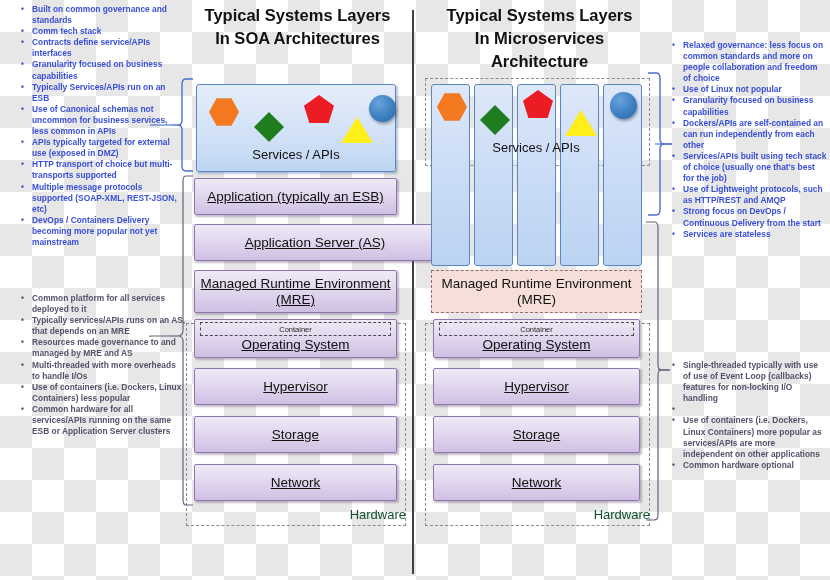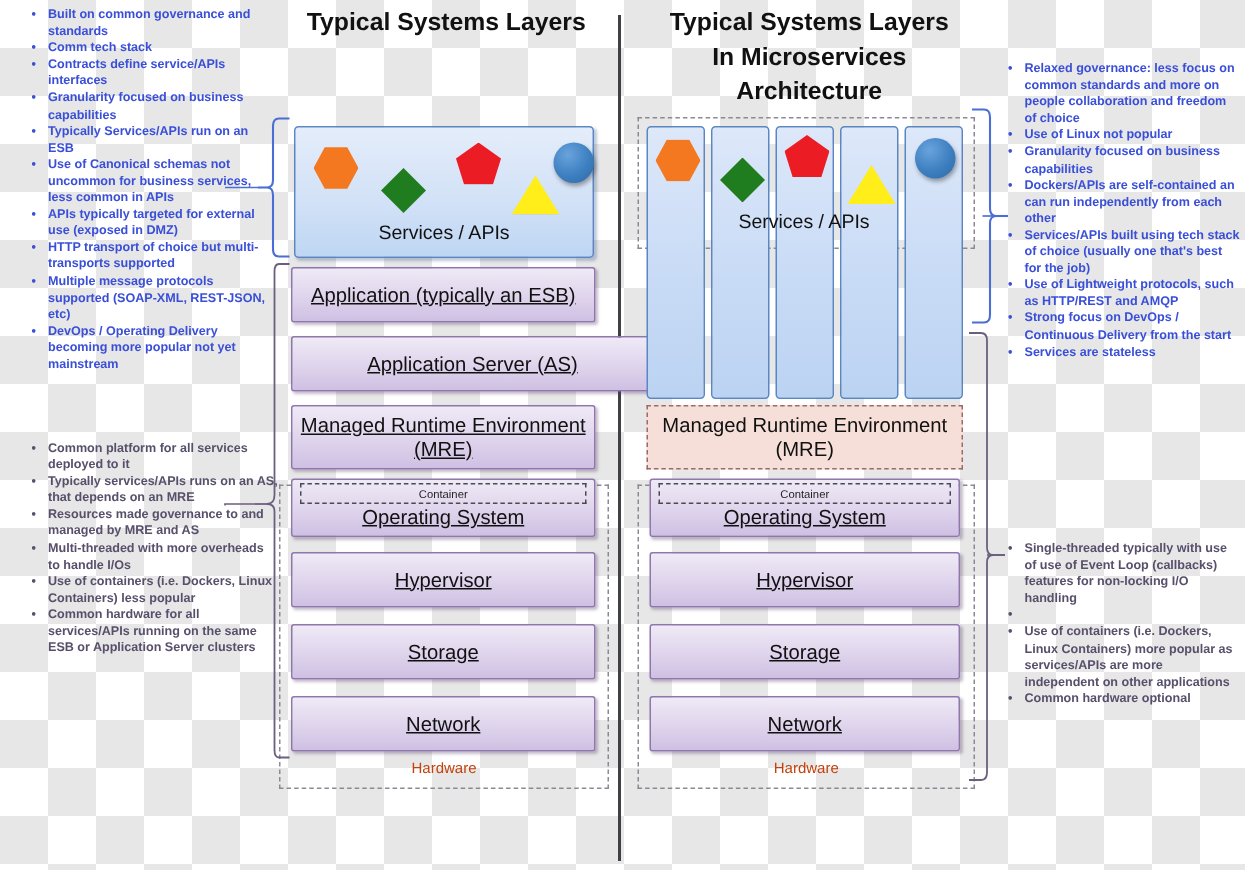--- a/index.html
+++ b/index.html
@@ -81,21 +81,21 @@
   .dashbox{position:absolute;box-sizing:border-box;border:1.3px dashed #8a8a95;background:transparent;}
 
   
   .container-strip{
     position:absolute;box-sizing:border-box;
     border:1.4px dashed #4a4a55;
     display:flex;align-items:center;justify-content:center;
     font-size:7.5px;color:#222;text-align:right;
   }
 
-  .hw-label{position:absolute;text-align:center;font-size:10px;color:#c2410c;}
+  .hw-label{position:absolute;text-align:right;font-size:13px;color:#14532d;}
 
   
   .shape{position:absolute;}
   .hexagon{background:#f4781f;clip-path:polygon(25% 4%,75% 4%,100% 50%,75% 96%,25% 96%,0% 50%);
            filter:drop-shadow(1.5px 2px 1.5px rgba(0,0,0,.35));}
   .diamond{background:#1f7d1f;clip-path:polygon(50% 0%,100% 50%,50% 100%,0% 50%);
            filter:drop-shadow(1.5px 2px 1.5px rgba(0,0,0,.35));}
   .pentagon{background:#ec1c24;clip-path:polygon(50% 0%,100% 38%,82% 100%,18% 100%,0% 38%);
             filter:drop-shadow(1.5px 2px 1.5px rgba(0,0,0,.35));}
   .triangle{background:#ffee1a;clip-path:polygon(50% 0%,100% 100%,0% 100%);
@@ -143,21 +143,21 @@
       <div class="row">
         <span class="bul">•</span>
         <span class="txt">HTTP transport of choice but multi-transports supported</span>
       </div>
       <div class="row">
         <span class="bul">•</span>
         <span class="txt">Multiple message protocols supported (SOAP-XML, REST-JSON, etc)</span>
       </div>
       <div class="row">
         <span class="bul">•</span>
-        <span class="txt">DevOps / Operating Delivery becoming more popular not yet mainstream</span>
+        <span class="txt">DevOps / Containers Delivery becoming more popular not yet mainstream</span>
       </div>
     </div>
   <div class="notes purple" id="notes-soa-bottom">
       <div class="row">
         <span class="bul">•</span>
         <span class="txt">Common platform for all services deployed to it</span>
       </div>
       <div class="row">
         <span class="bul">•</span>
         <span class="txt">Typically services/APIs runs on an AS, that depends on an MRE</span>
@@ -227,20 +227,21 @@
         <span class="txt">Use of containers (i.e. Dockers, Linux Containers) more popular as services/APIs are more independent on other applications</span>
       </div>
       <div class="row">
         <span class="bul">•</span>
         <span class="txt">Common hardware optional</span>
       </div>
     </div>
 
   <div class="title" id="title-soa">
     <div>Typical Systems Layers</div>
+    <div>In SOA Architectures</div>
   </div>
   <div class="title" id="title-ms">
     <div>Typical Systems Layers</div>
     <div>In Microservices Architecture</div>
   </div>
 
   <div id="divider"></div>
 
   <div class="dashbox" style="left:186px;top:323px;width:220px;height:203px;"></div>
 

